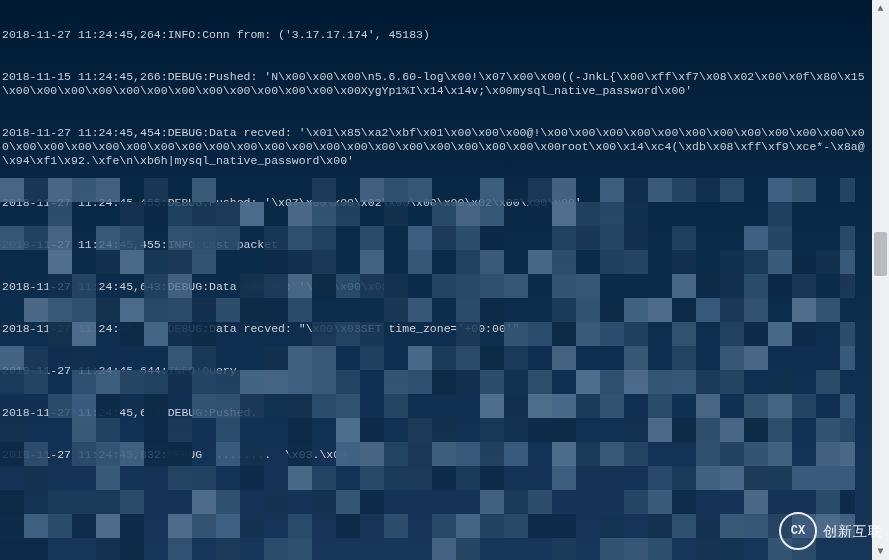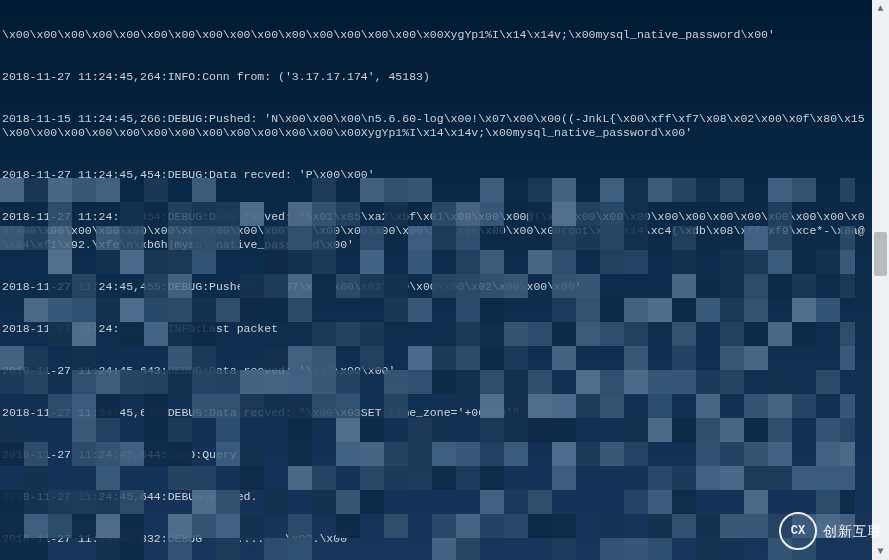--- a/index.html
+++ b/index.html
@@ -61,24 +61,22 @@
     width: 38px; height: 38px; border: 2px solid #fff; border-radius: 50%;
     display: flex; align-items: center; justify-content: center;
     font-size: 12px; font-weight: bold;
   }
   .watermark .txt { font-size: 14px; font-family: sans-serif; letter-spacing: 1px; }
 </style>
 </head>
 <body>
 
 <div class="terminal">
-  <span class="line">\x00\x00\x00\x00\x00\x00\x00\x00\x00\x00\x00\x00\x00\x00\x00\x00XygYp1%I\x14\x14v;\x00mysql_native_password\x00'</span>
   <span class="line">2018-11-27 11:24:45,264:INFO:Conn from: ('3.17.17.174', 45183)</span>
   <span class="line">2018-11-15 11:24:45,266:DEBUG:Pushed: 'N\x00\x00\x00\n5.6.60-log\x00!\x07\x00\x00((-JnkL{\x00\xff\xf7\x08\x02\x00\x0f\x80\x15\x00\x00\x00\x00\x00\x00\x00\x00\x00\x00\x00\x00\x00XygYp1%I\x14\x14v;\x00mysql_native_password\x00'</span>
-  <span class="line">2018-11-27 11:24:45,454:DEBUG:Data recved: 'P\x00\x00'</span>
   <span class="line">2018-11-27 11:24:45,454:DEBUG:Data recved: '\x01\x85\xa2\xbf\x01\x00\x00\x00@!\x00\x00\x00\x00\x00\x00\x00\x00\x00\x00\x00\x00\x00\x00\x00\x00\x00\x00\x00\x00\x00\x00\x00\x00\x00\x00\x00\x00\x00\x00\x00\x00root\x00\x14\xc4(\xdb\x08\xff\xf9\xce*-\x8a@\x94\xf1\x92.\xfe\n\xb6h|mysql_native_password\x00'</span>
   <span class="line">2018-11-27 11:24:45,455:DEBUG:Pushed: '\x07\x00\x00\x02\x00\x00\x00\x02\x00\x00\x00'</span>
   <span class="line">2018-11-27 11:24:45,455:INFO:Last packet</span>
   <span class="line">2018-11-27 11:24:45,643:DEBUG:Data recved: '\x17\x00\x00'</span>
   <span class="line">2018-11-27 11:24:45,643:DEBUG:Data recved: "\x00\x03SET time_zone='+00:00'"</span>
   <span class="line">2018-11-27 11:24:45,644:INFO:Query</span>
   <span class="line">2018-11-27 11:24:45,644:DEBUG:Pushed.</span>
   <span class="line">2018-11-27 11:24:45,832:DEBUG  ........  \x03.\x00</span>
   
   

